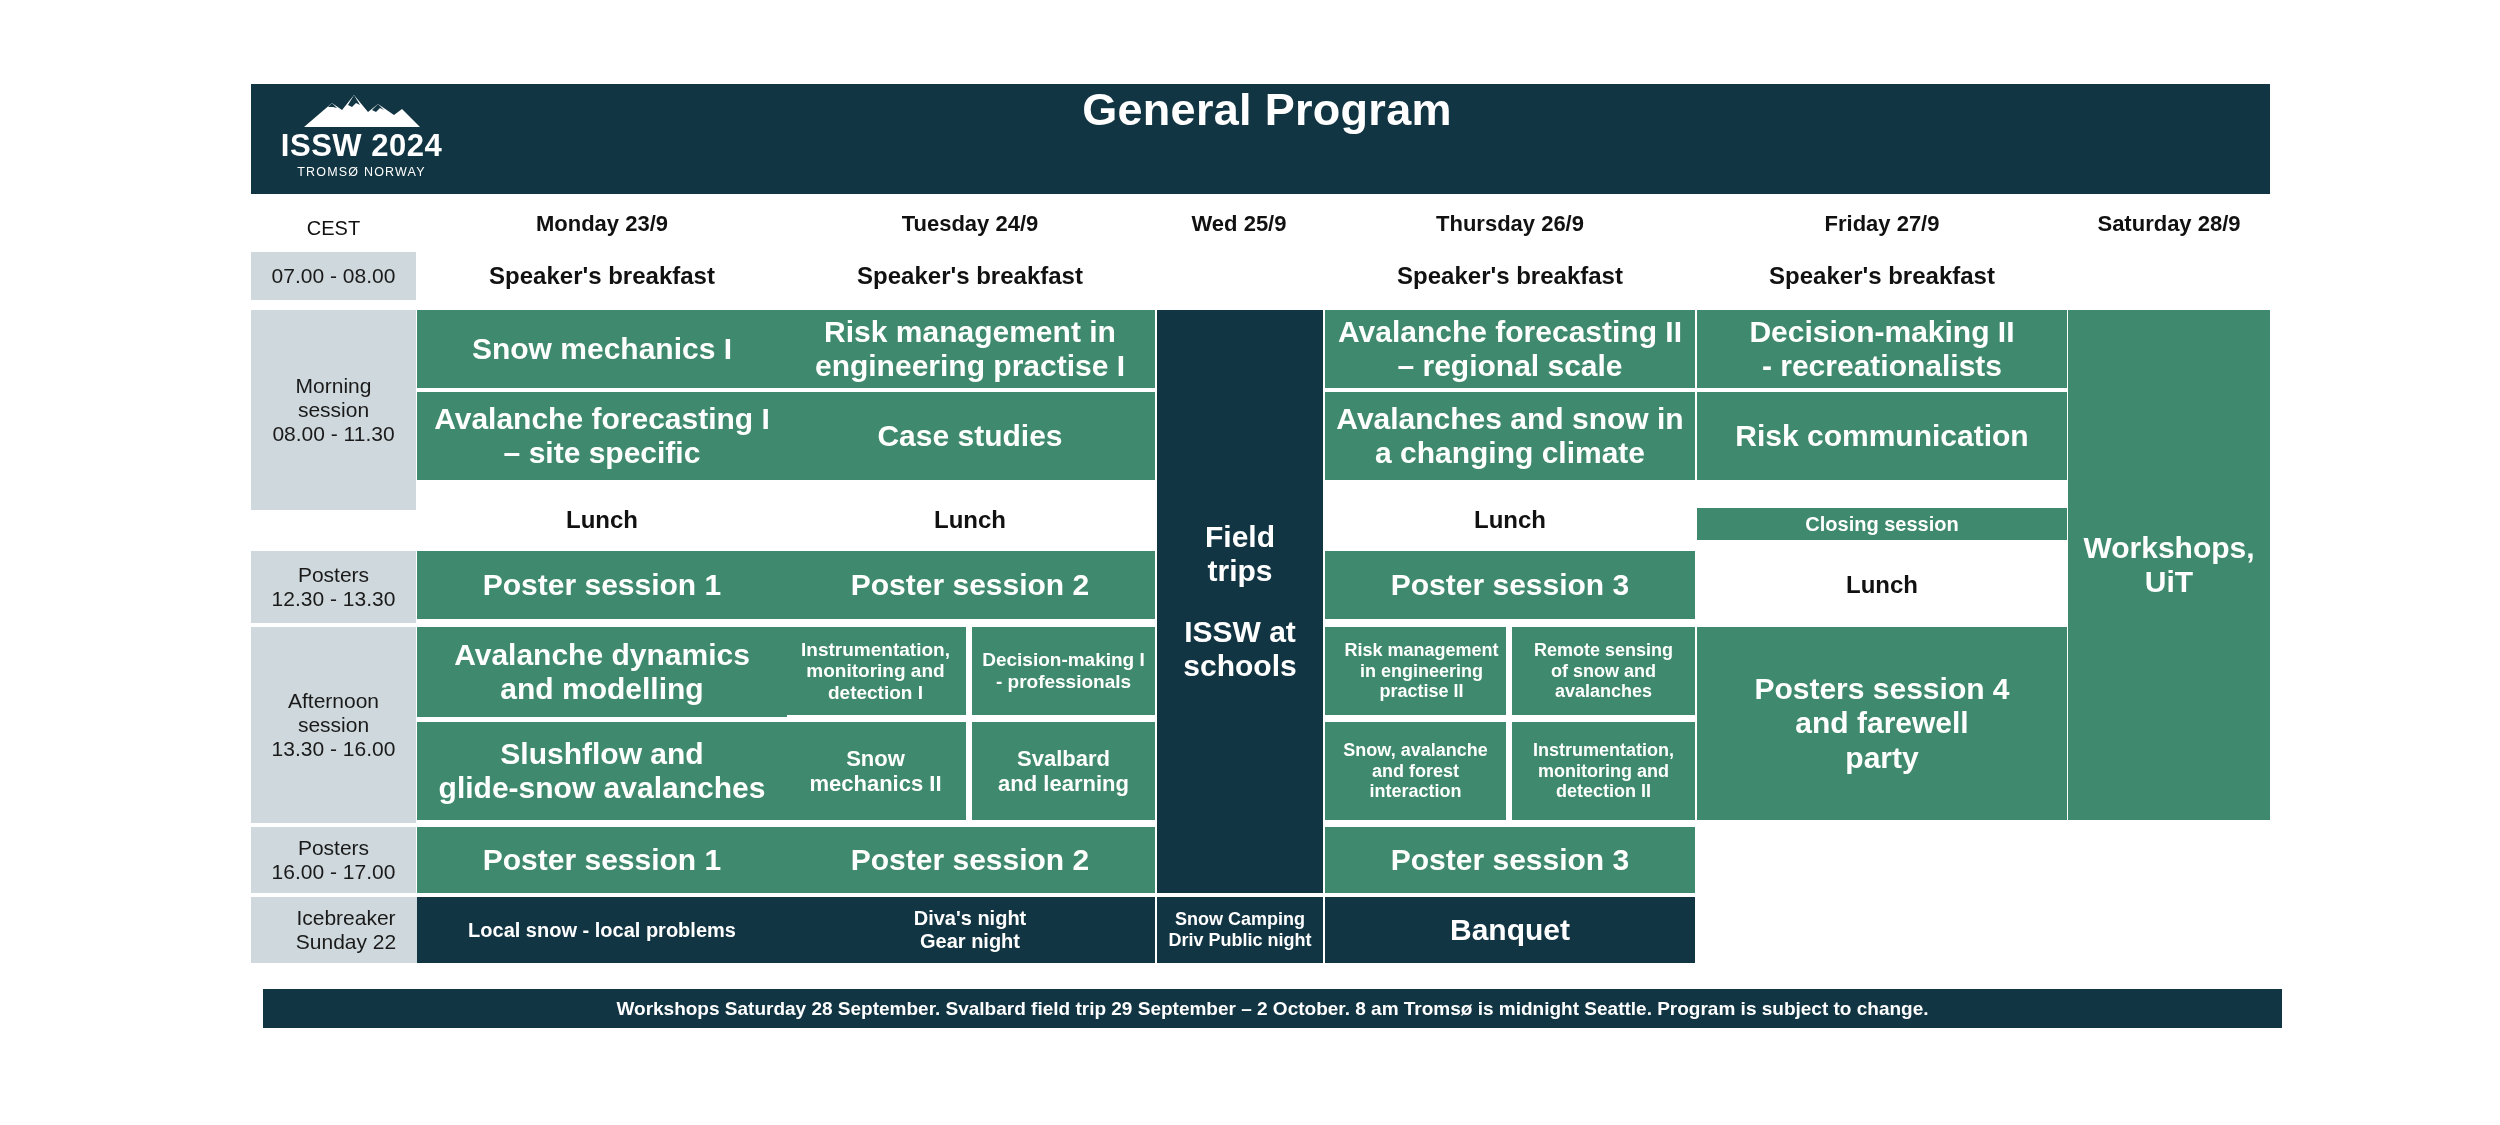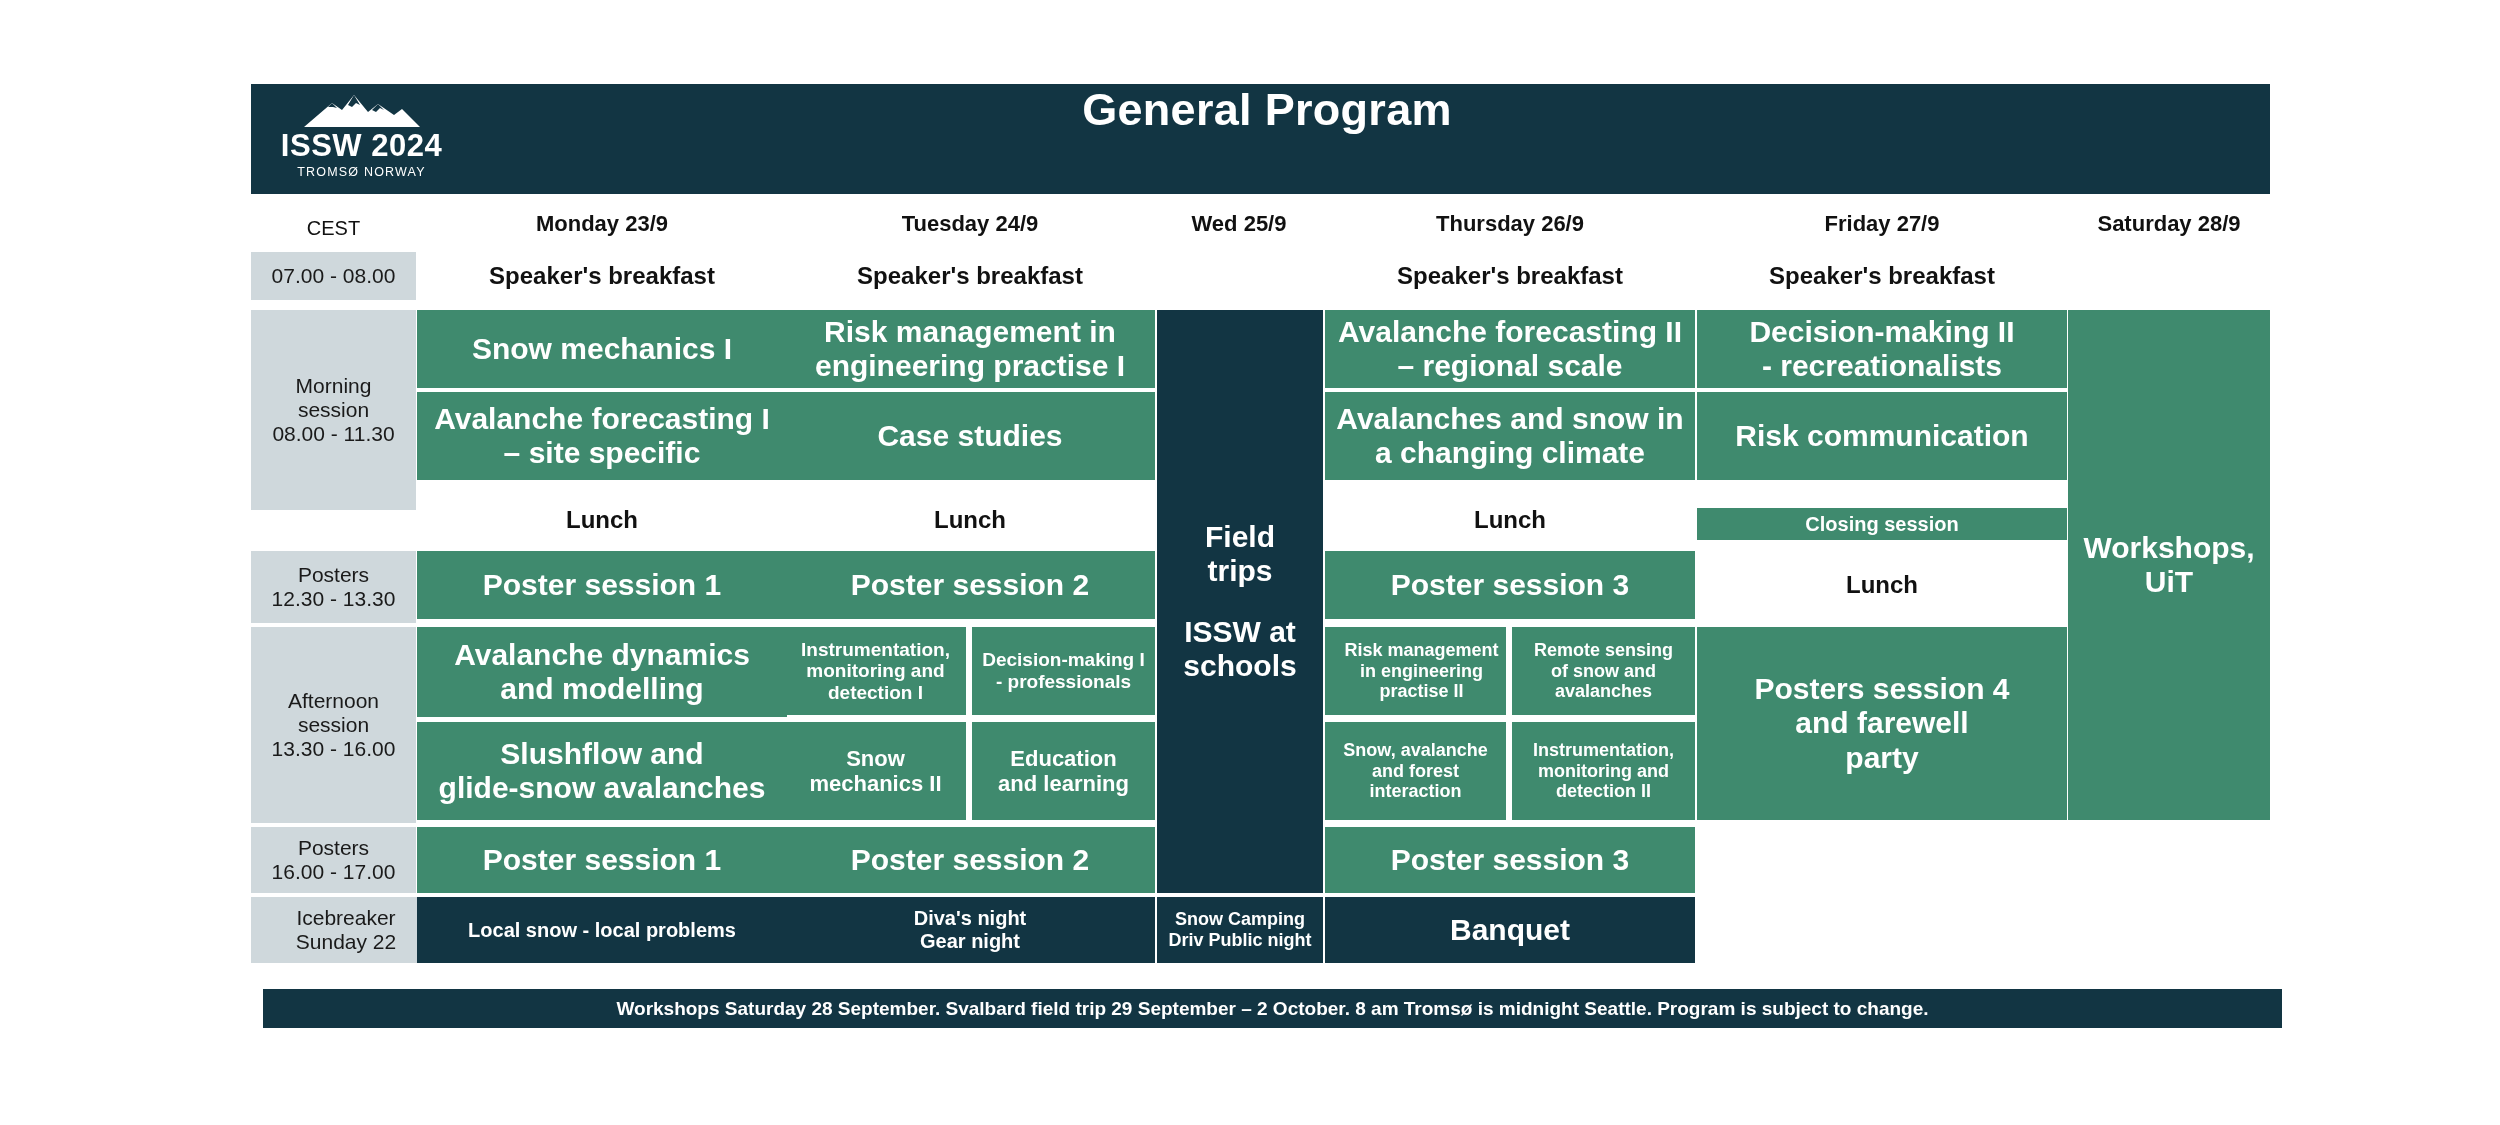--- a/index.html
+++ b/index.html
@@ -165,21 +165,21 @@
     <span>Decision-making I</span>
     <span>- professionals</span>
   </div>
 
   <div class="cell green f22" style="left:785px;top:722px;width:181px;height:98px;flex-direction:column;">
     <span>Snow</span>
     <span>mechanics II</span>
   </div>
 
   <div class="cell green f22" style="left:972px;top:722px;width:183px;height:98px;flex-direction:column;">
-    <span>Education</span>
+    <span>Svalbard</span>
     <span>and learning</span>
   </div>
 
   <div class="cell green f30" style="left:785px;top:827px;width:370px;height:66px;">Poster session 2</div>
 
   <div class="cell navy f20" style="left:785px;top:897px;width:370px;height:66px;flex-direction:column;">
     <span>Diva's night</span>
     <span>Gear night</span>
   </div>
 

